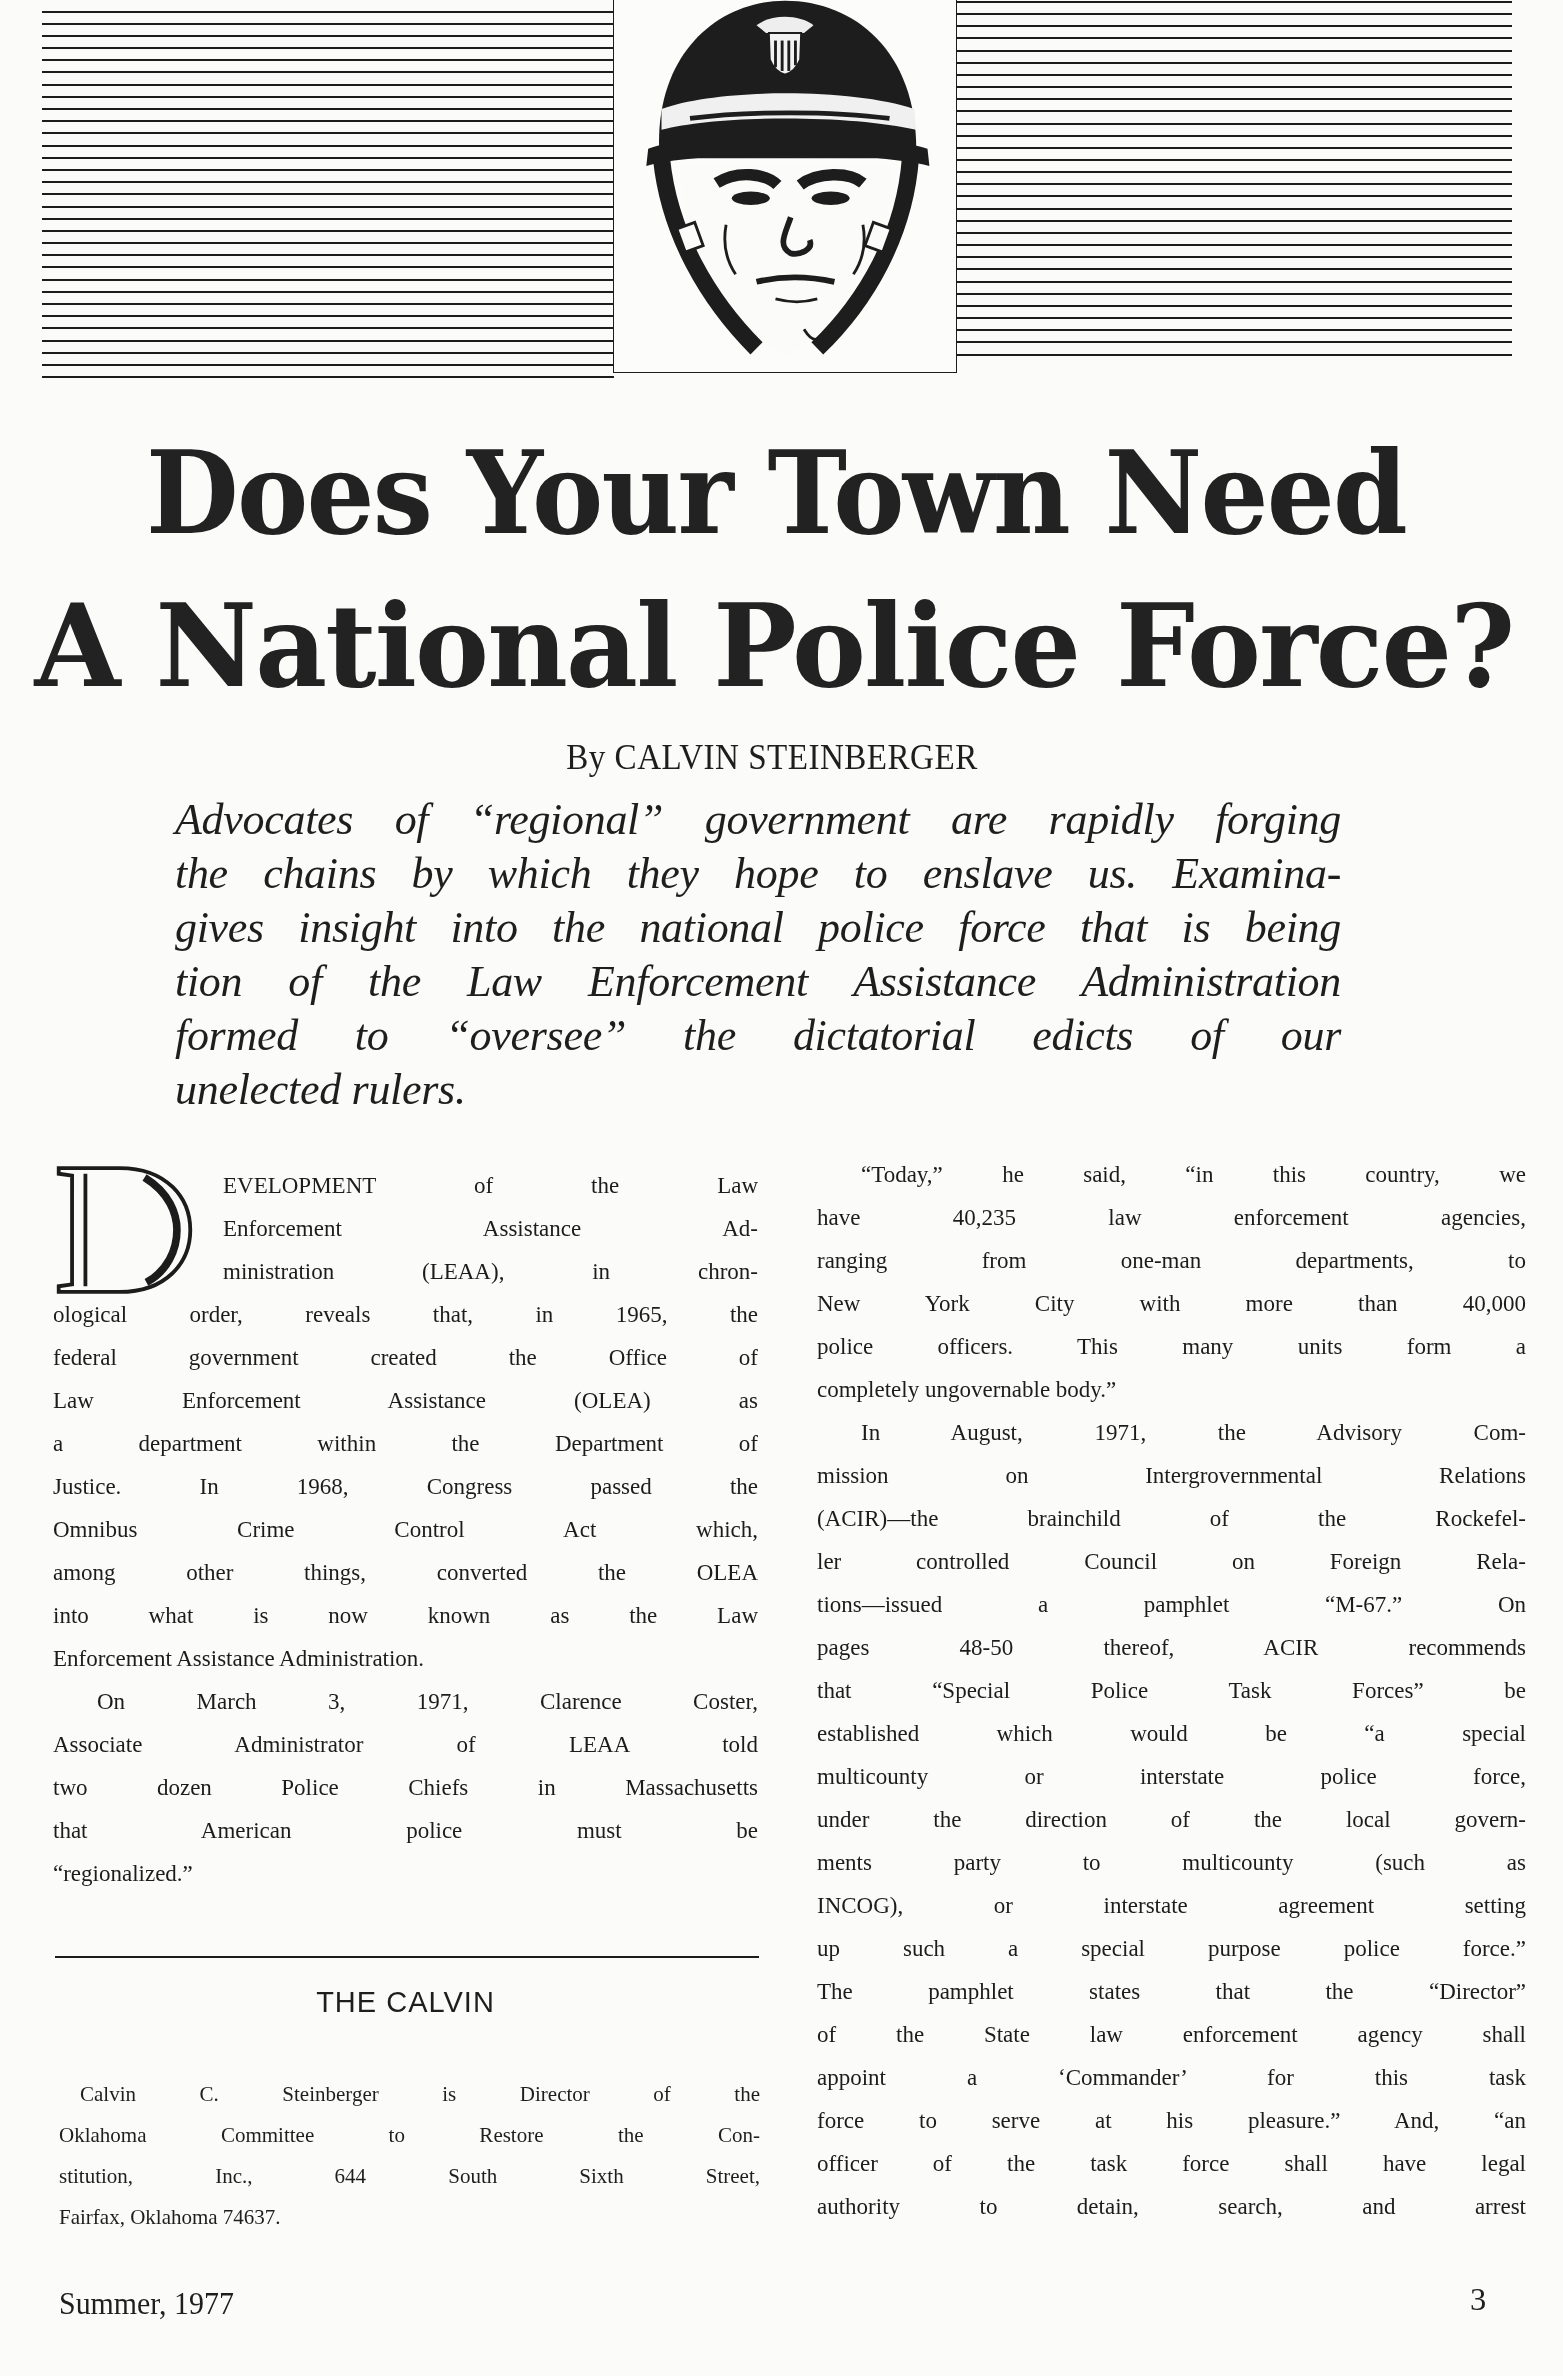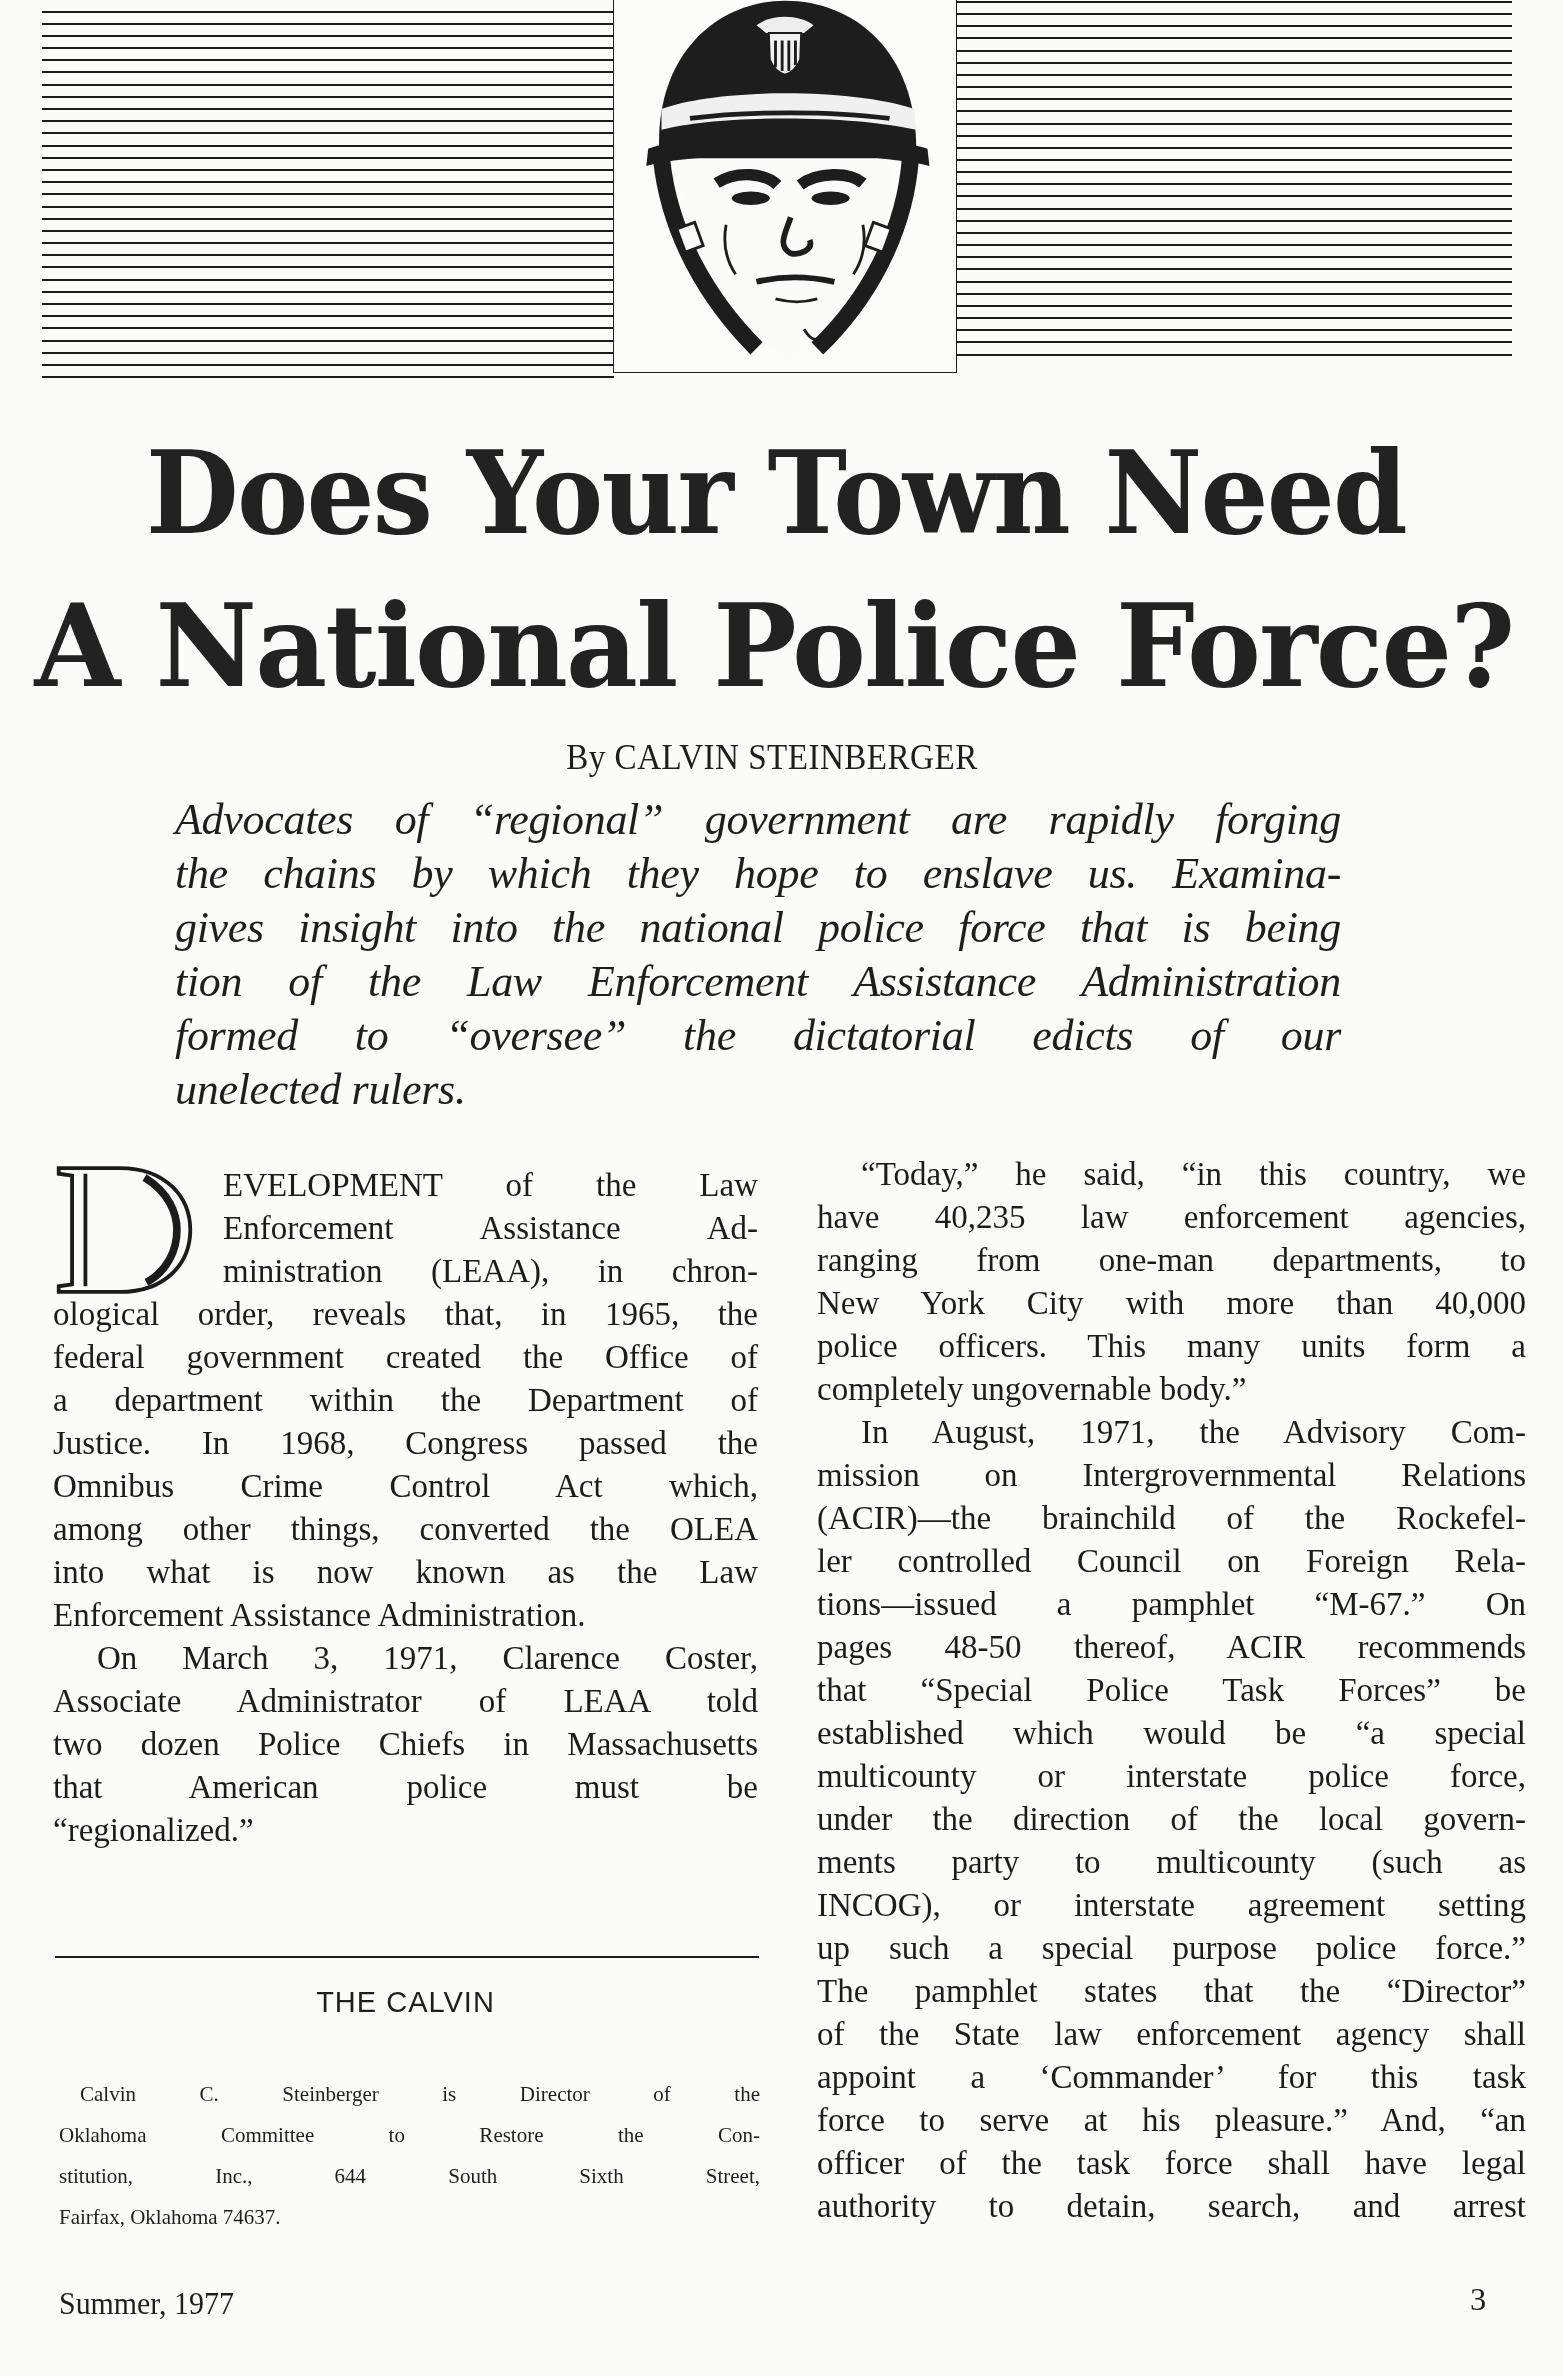--- a/index.html
+++ b/index.html
@@ -36,21 +36,21 @@
 
   .deck {
     position: absolute; left: 175px; top: 793px; width: 1166px;
     font-style: italic; font-size: 44px; line-height: 54px; color: #1e1e1e;
     text-align: justify; text-align-last: left; letter-spacing: -0.3px;
   }
   .deck p { display: block; white-space: nowrap; text-align-last: justify; }
   .deck p.last { text-align-last: left; }
 
   
-  .col { position: absolute; font-size: 33px; line-height: 43px; color: #1c1c1c; }
+  .col { position: absolute; font-size: 23px; line-height: 43px; color: #1c1c1c; }
   .col.left  { left: 53px;  top: 1164px; width: 705px; }
   .col.right { left: 817px; top: 1153px; width: 709px; }
   .line { display: block; white-space: nowrap; text-align: justify; text-align-last: justify; }
   .line.end { text-align-last: left; }
   .line.indent-drop { padding-left: 170px; }
   .line.para { padding-left: 44px; }
 
   .dropcap {
     position: absolute; left: 53px; top: 1164px; width: 143px; height: 132px;
   }
@@ -202,20 +202,21 @@
     <text x="-999" y="-999">D</text>
   </svg>
 </div>
 
 <div class="col left">
   <span class="line indent-drop">EVELOPMENT of the Law</span>
   <span class="line indent-drop">Enforcement Assistance Ad-</span>
   <span class="line indent-drop">ministration (LEAA), in chron-</span>
   <span class="line">ological order, reveals that, in 1965, the</span>
   <span class="line">federal government created the Office of</span>
+  <span class="line">Law Enforcement Assistance (OLEA) as</span>
   <span class="line">a department within the Department of</span>
   <span class="line">Justice.  In 1968, Congress passed the</span>
   <span class="line">Omnibus Crime Control Act which,</span>
   <span class="line">among other things, converted the OLEA</span>
   <span class="line">into what is now known as the Law</span>
   <span class="line end">Enforcement Assistance Administration.</span>
   <span class="line para">On March 3, 1971, Clarence Coster,</span>
   <span class="line">Associate Administrator of LEAA told</span>
   <span class="line">two dozen Police Chiefs in Massachusetts</span>
   <span class="line">that American police must be</span>

